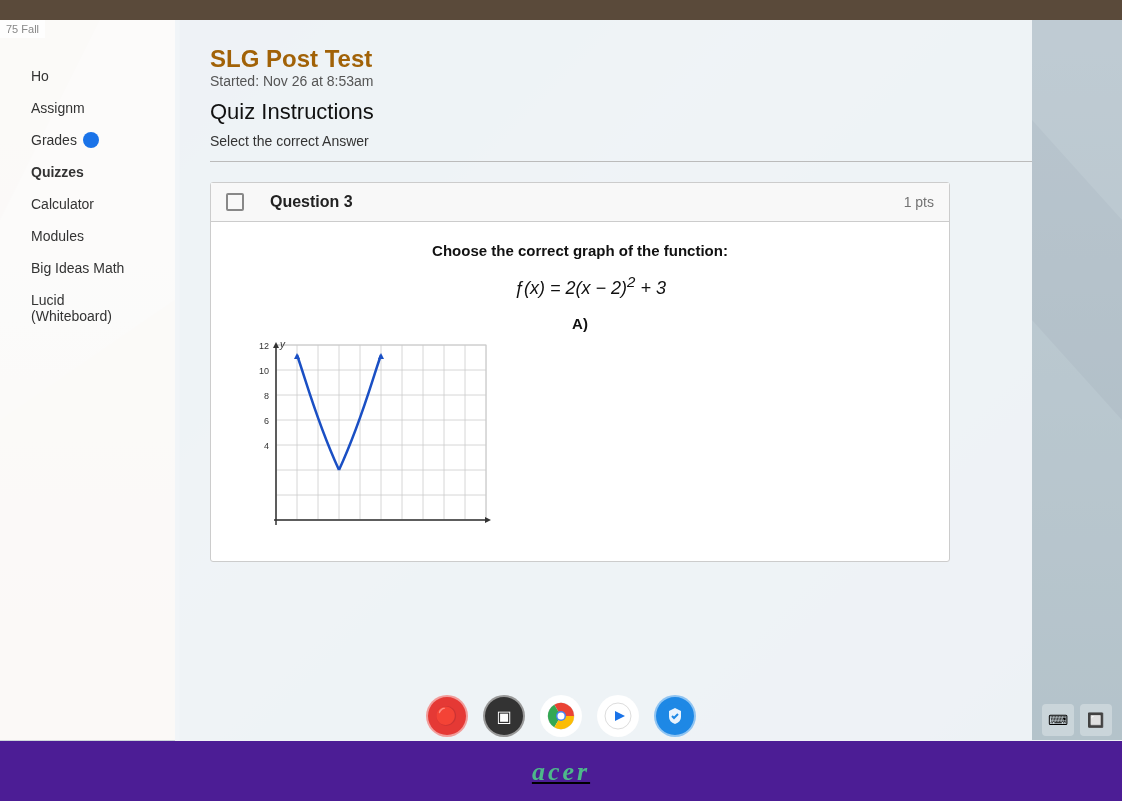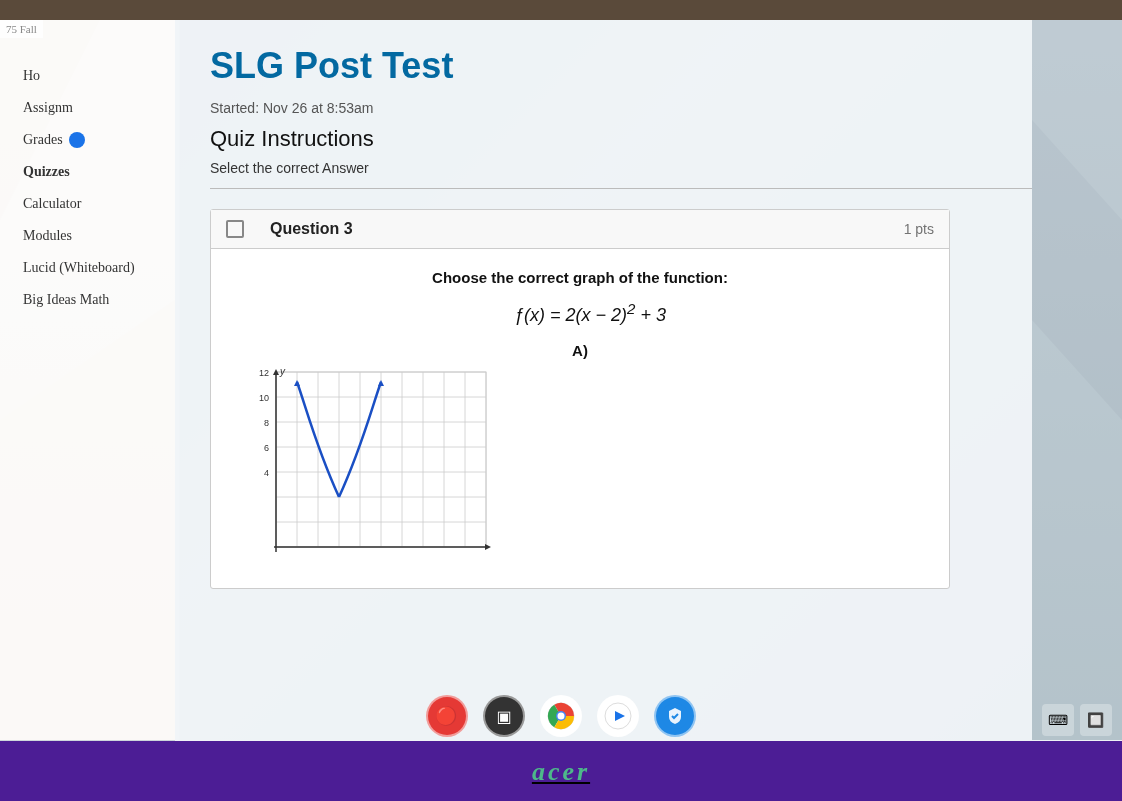--- a/index.html
+++ b/index.html
@@ -31,23 +31,22 @@
 
     
     .sidebar {
       position: absolute;
       top: 20px;
       left: 0;
       width: 180px;
       height: 720px;
       background: rgba(255,255,255,0.92);
       z-index: 5;
-      padding: 10px 8px;
+      padding: 10px 16px;
       border-right: 1px solid #ddd;
-      font-family: Liberation Serif, serif;
     }
 
     .sidebar-item {
       padding: 8px 15px;
       font-size: 14px;
       color: #333;
       cursor: pointer;
       display: flex;
       align-items: flex-end;
       gap: 6px;
@@ -72,24 +71,24 @@
       left: 175px;
       right: 0;
       height: 750px;
       background: rgba(240,244,248,0.95);
       z-index: 5;
       padding: 25px 35px;
       overflow-y: auto;
     }
 
     .quiz-title {
-      font-size: 36px;
-      font-weight: bold;
-      color: #0369a1;
-      margin-bottom: 13px;
+      font-size: 24px;
+      font-weight: bold;
+      color: #a16207;
+      margin-bottom: 0;
     }
 
     .quiz-started {
       font-size: 14px;
       color: #555;
       margin-bottom: 10px;
     }
 
     .quiz-instructions-title {
       font-size: 22px;
@@ -329,24 +328,24 @@
   <div class="sidebar-item bold">
     <span>Quizzes</span>
   </div>
   <div class="sidebar-item">
     <span>Calculator</span>
   </div>
   <div class="sidebar-item">
     <span>Modules</span>
   </div>
   <div class="sidebar-item">
+    <span>Big Ideas Math</span>
+  </div>
+  <div class="sidebar-item">
     <span>Lucid (Whiteboard)</span>
-  </div>
-  <div class="sidebar-item">
-    <span>Big Ideas Math</span>
   </div>
 </div>
 
 <div class="main-content">
 
   <div class="quiz-title">SLG Post Test</div>
   <div class="quiz-started">Started: Nov 26 at 8:53am</div>
   <div class="quiz-instructions-title">Quiz Instructions</div>
   <div class="quiz-instruction-text">Select the correct Answer</div>
 

